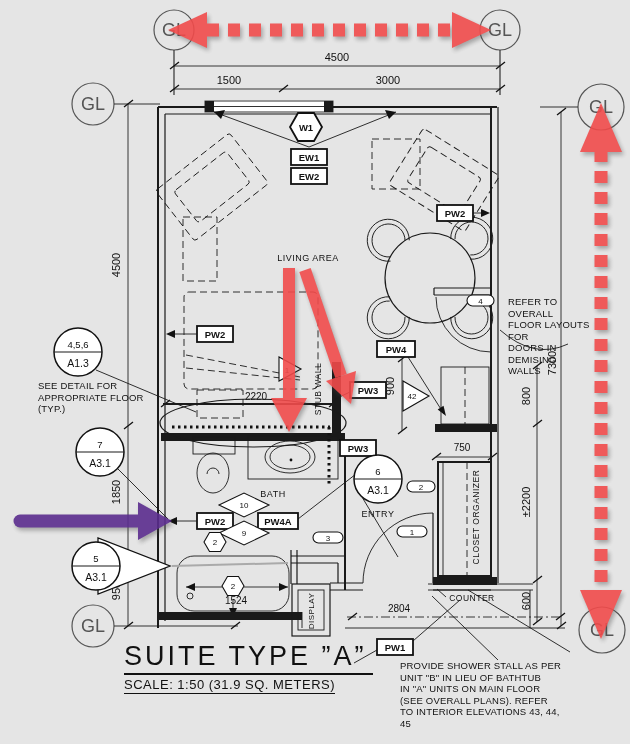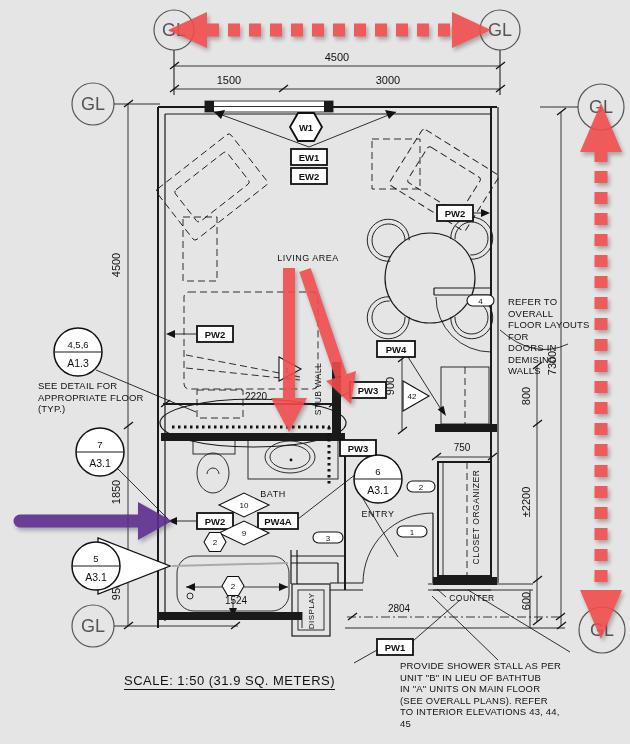--- a/index.html
+++ b/index.html
@@ -25,21 +25,21 @@
   .roomtxt{font-size:9px;letter-spacing:0.5px;text-anchor:middle;}
   .gltxt{font-size:18px;fill:#555;text-anchor:middle;}
   .ahead{fill:#111;stroke:none;}
   .note{position:absolute;font-size:9.5px;line-height:1.22;color:#111;white-space:pre-line;
         letter-spacing:0.2px;}
   .shadow{filter:drop-shadow(2px 3px 2px rgba(70,70,70,0.45));opacity:0.9;}
   #title-wrap{position:absolute;left:124px;top:641px;}
   #title-main{display:inline-block;font-size:27px;letter-spacing:3px;color:#111;
               border-bottom:2.5px solid #111;padding:0 6px 1px 0;}
   #title-scale{display:inline-block;font-size:13px;letter-spacing:0.5px;color:#111;
-               border-bottom:1.5px solid #111;margin-top:14px;padding-bottom:1px;}
+               border-bottom:1.5px solid #111;margin-top:2px;padding-bottom:1px;}
 </style>
 </head>
 <body>
 
 <div id="stage">
 <svg width="630" height="744" viewBox="0 0 630 744">
 
   <g stroke="#555" fill="none" stroke-width="1.2">
     <circle cx="174" cy="30" r="20"></circle>
     <circle cx="500" cy="30" r="20"></circle>
@@ -361,16 +361,16 @@
 DOORS IN DEMISING
 WALLS</div>
   <div class="note" style="left:400px;top:660px;width:210px;">PROVIDE SHOWER STALL AS PER
 UNIT "B" IN LIEU OF BATHTUB
 IN "A" UNITS ON MAIN FLOOR
 (SEE OVERALL PLANS). REFER
 TO INTERIOR ELEVATIONS 43, 44,
 45</div>
 
   <div id="title-wrap">
-    <br>
+    <div id="title-main">SUITE TYPE ”A”</div><br>
     <div id="title-scale">SCALE: 1:50 (31.9 SQ. METERS)</div>
   </div>
 </div>
 
 </body></html>

